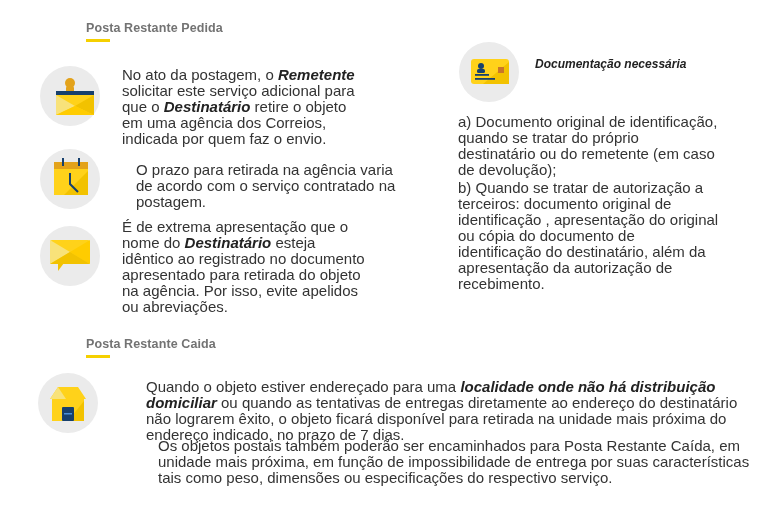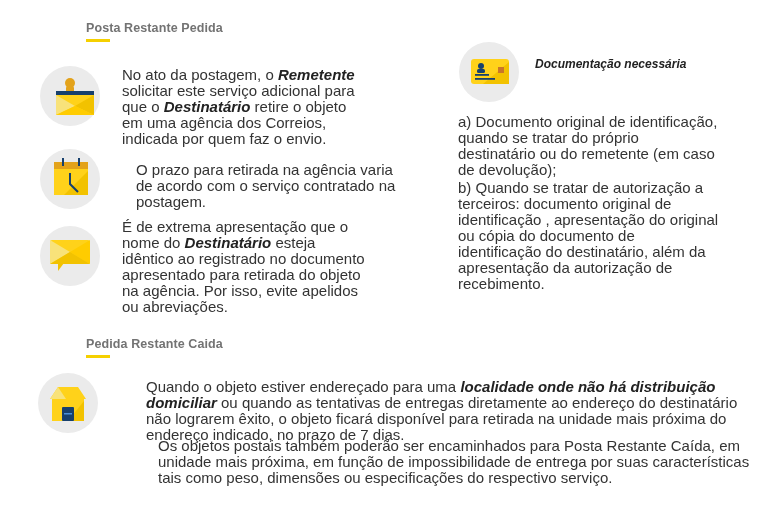--- a/index.html
+++ b/index.html
@@ -91,21 +91,21 @@
   <div>Documentação necessária</div>
 </div>
 <div class="text" style="left:458px; top:114px; width:262px;">
   <span>a) Documento original de identificação, quando se tratar do próprio destinatário ou do remetente (em caso de devolução);</span>
 </div>
 <div class="text" style="left:458px; top:180px; width:262px;">
   <span>b) Quando se tratar de autorização a terceiros: documento original de identificação , apresentação do original ou cópia do documento de identificação do destinatário, além da apresentação da autorização de recebimento.</span>
 </div>
 
 <div class="heading" style="left:86px; top:337px;">
-  <span>Pedida Restante Caida</span>
+  <span>Posta Restante Caida</span>
   <div class="underline"></div>
 </div>
 
 <div class="icon-circle" style="left:38px; top:373px;">
   <svg width="60" height="60" viewBox="0 0 60 60">
     <polygon points="12,26 20,14 40,14 48,26" fill="#ffd21a"></polygon>
     <polygon points="12,26 20,14 28,26" fill="#f8e27a"></polygon>
     <rect x="14" y="26" width="32" height="22" fill="#ffd21a"></rect>
     <polygon points="46,28 46,48 30,48" fill="#f2c200"></polygon>
     <rect x="24" y="34" width="12" height="14" rx="1" fill="#17406d"></rect>

